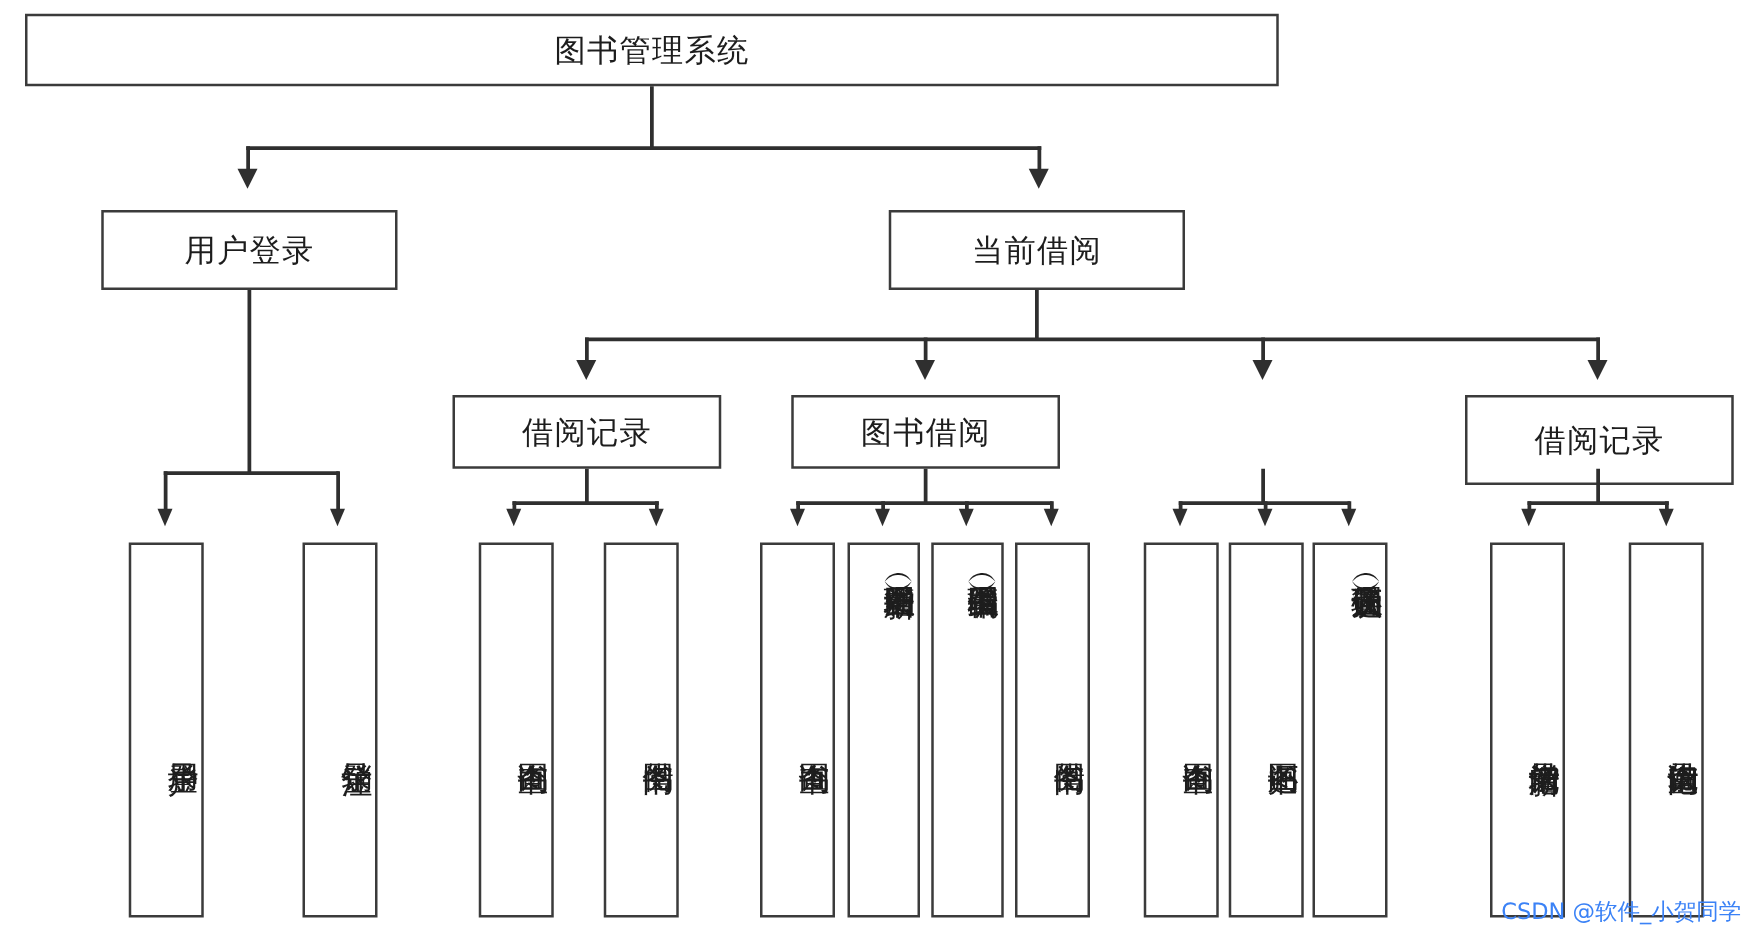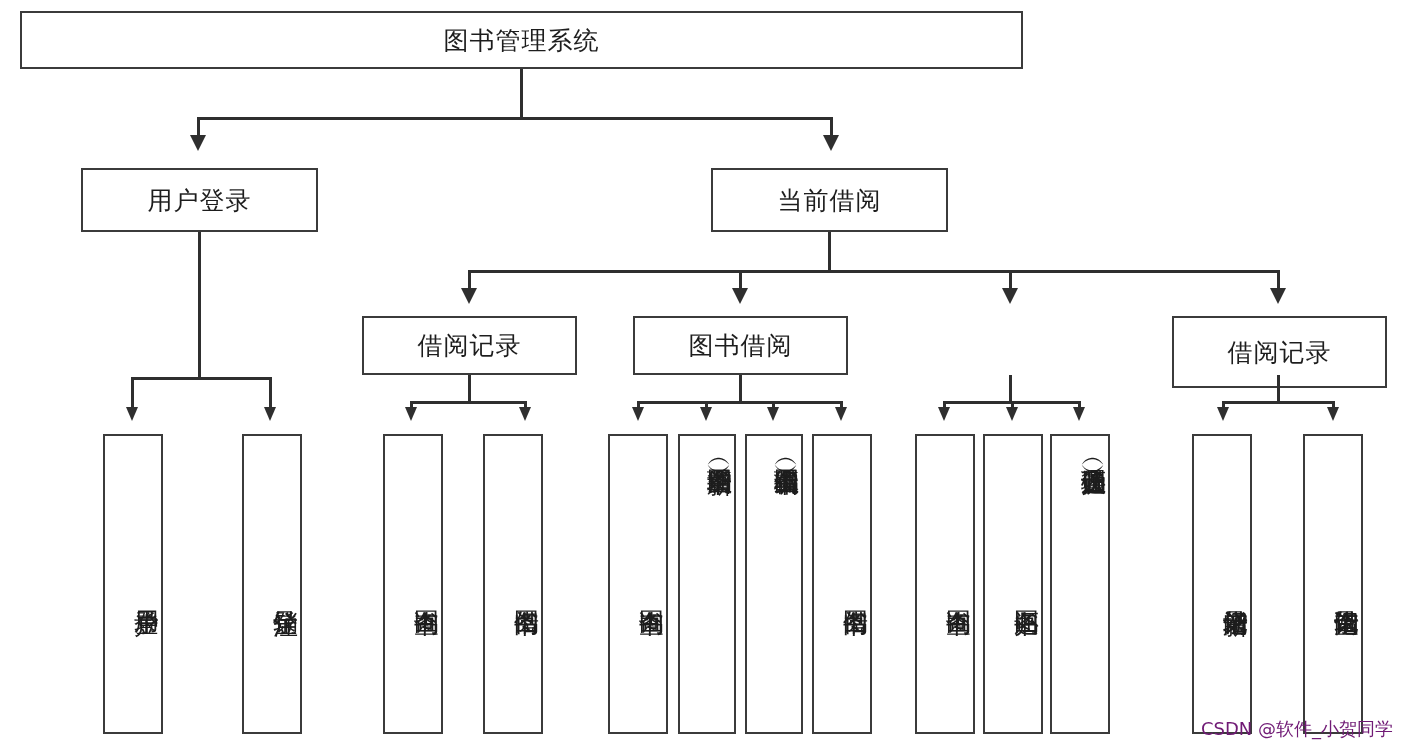--- a/index.html
+++ b/index.html
@@ -66,21 +66,21 @@
     border-left-width:6px;
     border-right-width:6px;
     border-top-width:14px;
   }
   
   #watermark{
     position:absolute;
     right:12px;
     bottom:6px;
     font-size:18px;
-    color:#701a75;
+    color:#3b82f6;
     white-space:nowrap;
     font-family:"DejaVu Sans","Liberation Sans",sans-serif;
   }
 </style>
 </head>
 <body>
 
 <div id="canvas">
 
   <div class="node horiz" style="left:20px;top:11px;width:1003px;height:58px;">

